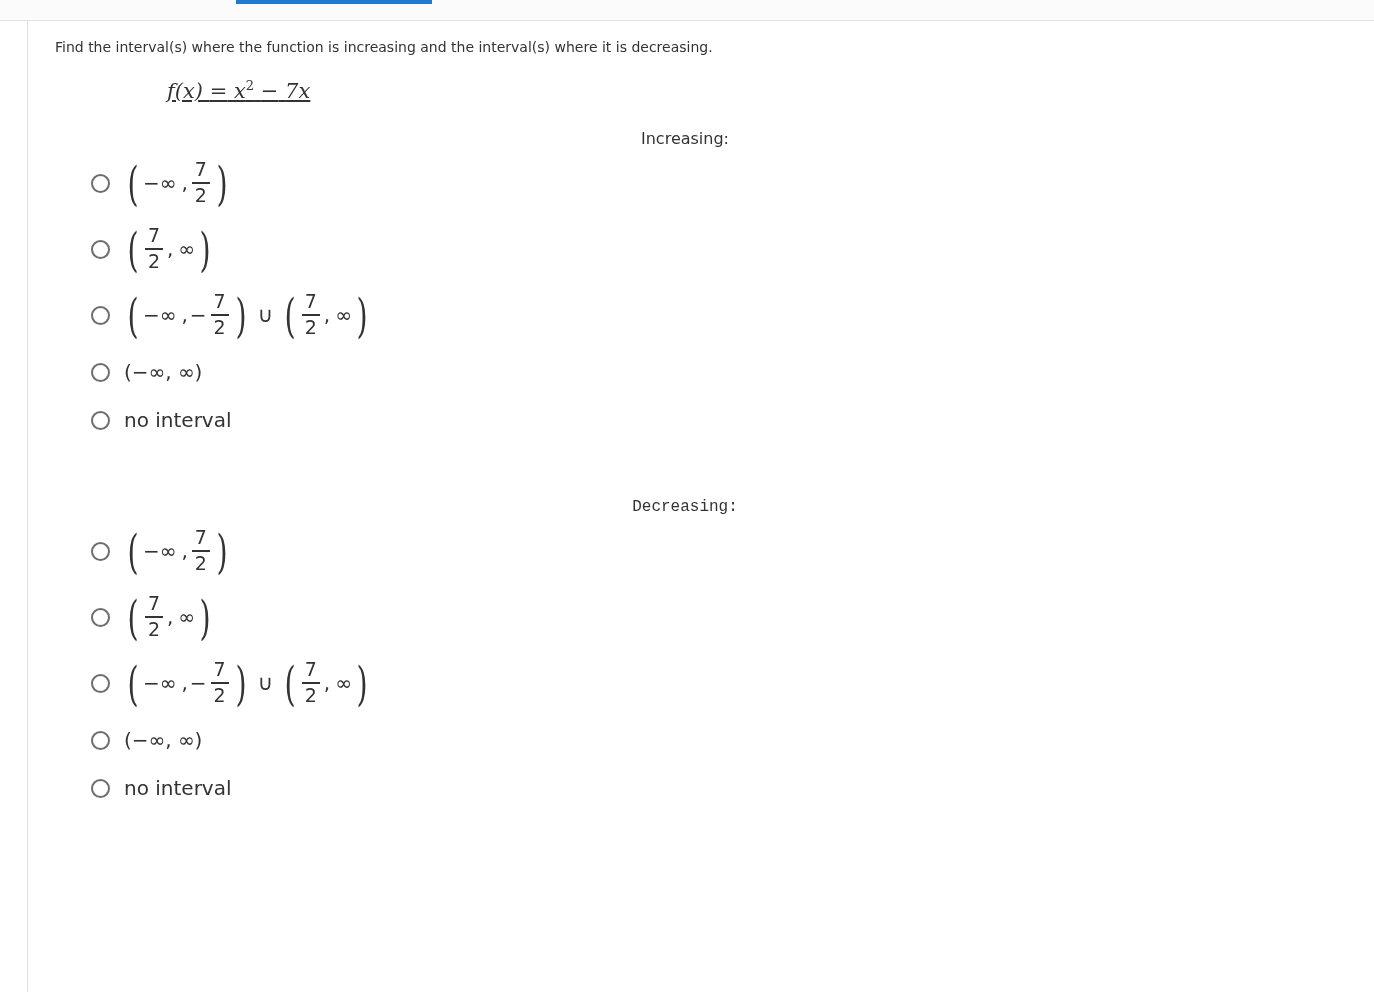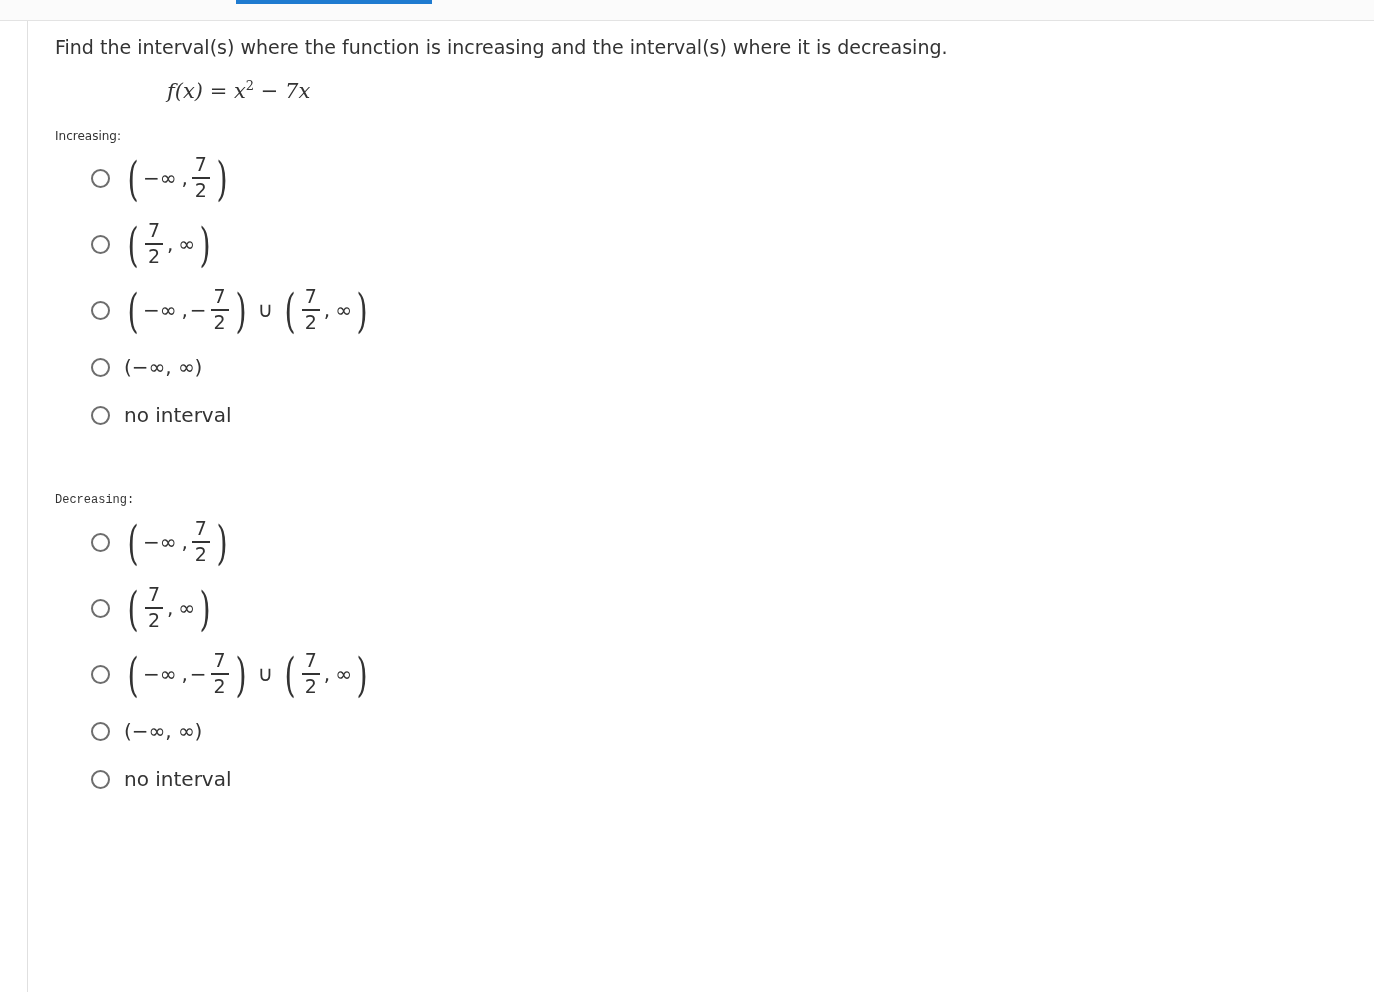--- a/index.html
+++ b/index.html
@@ -46,42 +46,44 @@
   }
 
   .content {
     position: absolute;
     left: 55px;
     top: 32px;
     width: 1260px;
   }
 
   .prompt {
-    font-size: 19px;
+    font-size: 14px;
     line-height: 30px;
     color: #333333;
     white-space: nowrap;
   }
 
   .formula {
     margin-top: 16px;
     margin-left: 112px;
     font-size: 21px;
     font-family: "DejaVu Serif", serif;
     font-style: italic;
     color: #333333;
+    text-decoration: underline;
   }
   .formula .op { font-style: normal; }
   .formula sup { font-size: 13px; vertical-align: super; font-style: normal;}
 
   .section-label {
-    font-size: 12px;
+    font-size: 16px;
     color: #333333;
     margin-top: 26px;
     margin-bottom: 2px;
+    text-align: center;
   }
   .section-label.decreasing { margin-top: 56px; font-family: Liberation Mono, monospace; }
 
   .option {
     display: flex;
     align-items: center;
     margin-left: 36px;
     min-height: 44px;
     margin-top: 4px;
   }

